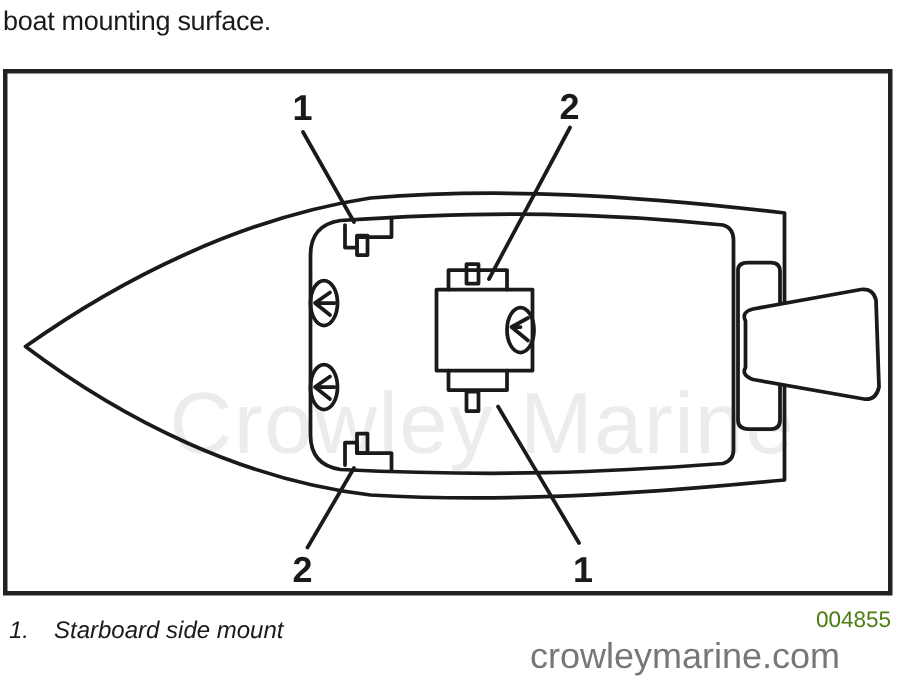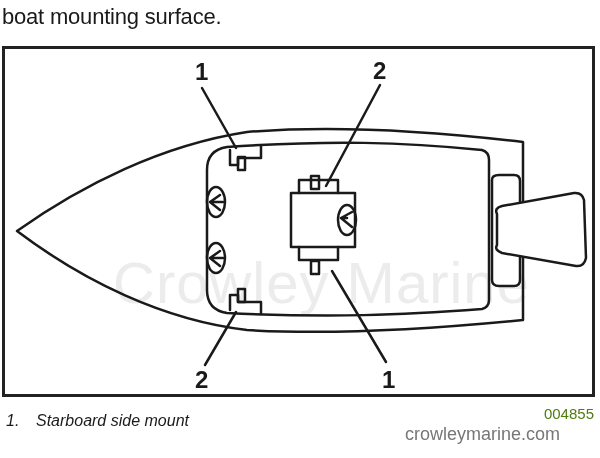--- a/index.html
+++ b/index.html
@@ -1,23 +1,23 @@
 <!DOCTYPE html>
 <html><head>
   <meta charset="utf-8">
   <style>
     html, body { margin: 0; padding: 0; background: #ffffff; }
     body { width: 600px; height: 458px; position: relative; overflow: hidden; font-family: "Liberation Sans", sans-serif; color: #1a1a1a; }
-    .intro { position: absolute; left: 2px; top: 4px; font-size: 22px; letter-spacing: -0.2px; }
+    .intro { position: absolute; left: 2px; top: 4px; font-size: 18px; letter-spacing: -0.2px; }
     .figure { position: absolute; left: 2px; top: 46px; width: 593px; height: 351px; border: 3px solid #222; box-sizing: border-box; }
     .figure svg { position: absolute; left: -3px; top: -3px; }
     .legend { position: absolute; left: 6px; top: 409px; font-size: 16px; font-style: italic; line-height: 23px; }
     .legend .num { display: inline-block; width: 30px; }
     .figno { position: absolute; right: 6px; top: 405px; font-size: 15px; color: #4d7c0f; }
-    .site { position: absolute; right: 40px; top: 424px; font-size: 18px; color: #777; }
+    .site { position: absolute; right: 40px; top: 424px; font-size: 24px; color: #777; }
     .watermark { position: absolute; left: 108px; top: 200px; font-size: 58px; color: #ececec; letter-spacing: 1px; }
     .callout { font-family: "Liberation Sans", sans-serif; font-weight: bold; font-size: 24px; fill: #1a1a1a; }
   </style>
 </head>
 <body>
 
 <div class="intro">boat mounting surface.</div>
 
 <div class="figure">
   <div class="watermark">Crowley Marine</div>

